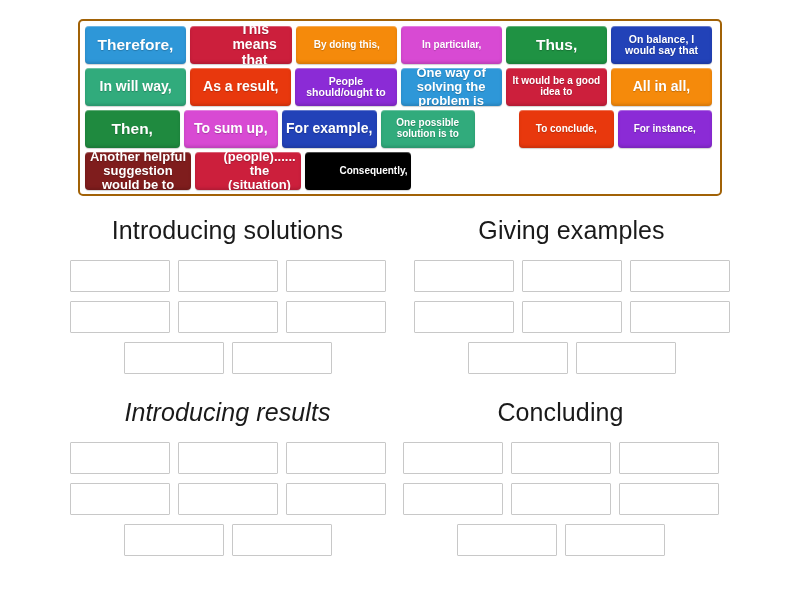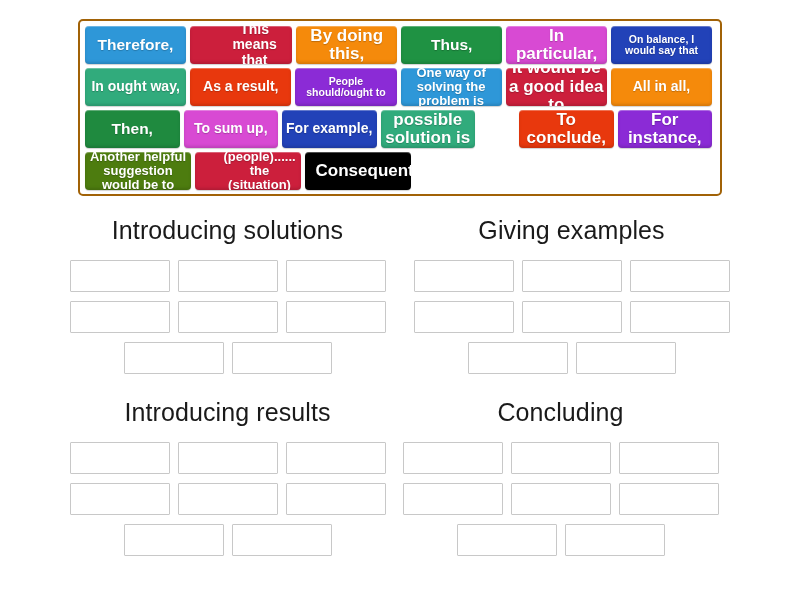--- a/index.html
+++ b/index.html
@@ -49,32 +49,32 @@
     overflow: hidden;
     cursor: pointer;
     box-shadow: inset 0 1px 0 rgba(255,255,255,0.30),
                 inset 0 -2px 3px rgba(0,0,0,0.13),
                 0 1px 1px rgba(0,0,0,0.18);
     text-shadow: 0 1px 1px rgba(0,0,0,0.22);
     user-select: none;
   }
   .t-xl { font-size: 15.5px; }
   .t-lg { font-size: 14px; }
-  .t-md { font-size: 17px; }
+  .t-md { font-size: 10px; }
   .t-sm { font-size: 10.5px; }
   .t-xs { font-size: 13px; }
 
   
   .group {
     position: absolute;
     width: 345px;
   }
   #group-0 { left: 55px;  top: 216px; }
   #group-1 { left: 399px; top: 216px; }
-  #group-2 { left: 55px;  top: 398px; }
+  #group-2 { left: 55px;  top: 398px; font-style: italic; }
   #group-3 { left: 388px; top: 398px; }
 
   .group-title {
     text-align: center;
     font-size: 25px;
     font-weight: normal;
     color: #1a1a1a;
     margin: 0 0 15px 0;
     letter-spacing: 0.1px;
   }
@@ -95,42 +95,42 @@
   }
 </style>
 </head>
 <body>
 
 <div id="tile-bank">
     <div class="tile-row">
       <div class="tile t-xl" style="background: rgb(46, 151, 216);">Therefore,</div>
       <div class="tile t-lg" style="background: rgb(204, 31, 60); padding-left: 30px;">This means that</div>
       <div class="tile t-md" style="background: rgb(245, 138, 11);">By doing this,</div>
+      <div class="tile t-md" style="background: rgb(216, 74, 211);">In particular,</div>
       <div class="tile t-xl" style="background: rgb(31, 146, 67);">Thus,</div>
-      <div class="tile t-md" style="background: rgb(216, 74, 211);">In particular,</div>
       <div class="tile t-sm" style="background: rgb(34, 66, 184);">On balance, I would say that</div>
     </div>
     <div class="tile-row">
-      <div class="tile t-lg" style="background: rgb(49, 171, 124);">In ought way,</div>
+      <div class="tile t-lg" style="background: rgb(49, 171, 124);">In will way,</div>
       <div class="tile t-lg" style="background: rgb(232, 56, 13);">As a result,</div>
       <div class="tile t-sm" style="background: rgb(139, 43, 214);">People should/ought to</div>
       <div class="tile t-xs" style="background: rgb(46, 151, 216);">One way of solving the problem is</div>
       <div class="tile t-md" style="background: rgb(204, 31, 60);">It would be a good idea to</div>
       <div class="tile t-lg" style="background: rgb(245, 138, 11);">All in all,</div>
     </div>
     <div class="tile-row">
       <div class="tile t-xl" style="background: rgb(31, 138, 63);">Then,</div>
       <div class="tile t-lg" style="background: rgb(216, 74, 211);">To sum up,</div>
       <div class="tile t-lg" style="background: rgb(34, 66, 184);">For example,</div>
       <div class="tile t-md" style="background: rgb(49, 171, 124);">One possible solution is to</div>
       <div class="tile t-md" style="background: rgb(232, 56, 13); margin-left: 40px;">To conclude,</div>
       <div class="tile t-md" style="background: rgb(139, 43, 214);">For instance,</div>
     </div>
     <div class="tile-row">
-      <div class="tile t-xs" style="background: #4d7c0f;">Another helpful suggestion would be to</div>
+      <div class="tile t-xs" style="background: #7f1d1d;">Another helpful suggestion would be to</div>
       <div class="tile t-xs" style="background: rgb(204, 31, 60); padding-left: 26px;">If (people)...... the (situation) will/would</div>
       <div class="tile t-md" style="background: #000000; padding-left: 34px;">Consequently,</div>
     </div>
   </div>
 
 <div class="group" id="group-0">
     <div class="group-title">Introducing solutions</div>
     <div class="slot-row">
       <div class="slot"></div>
       <div class="slot"></div>

